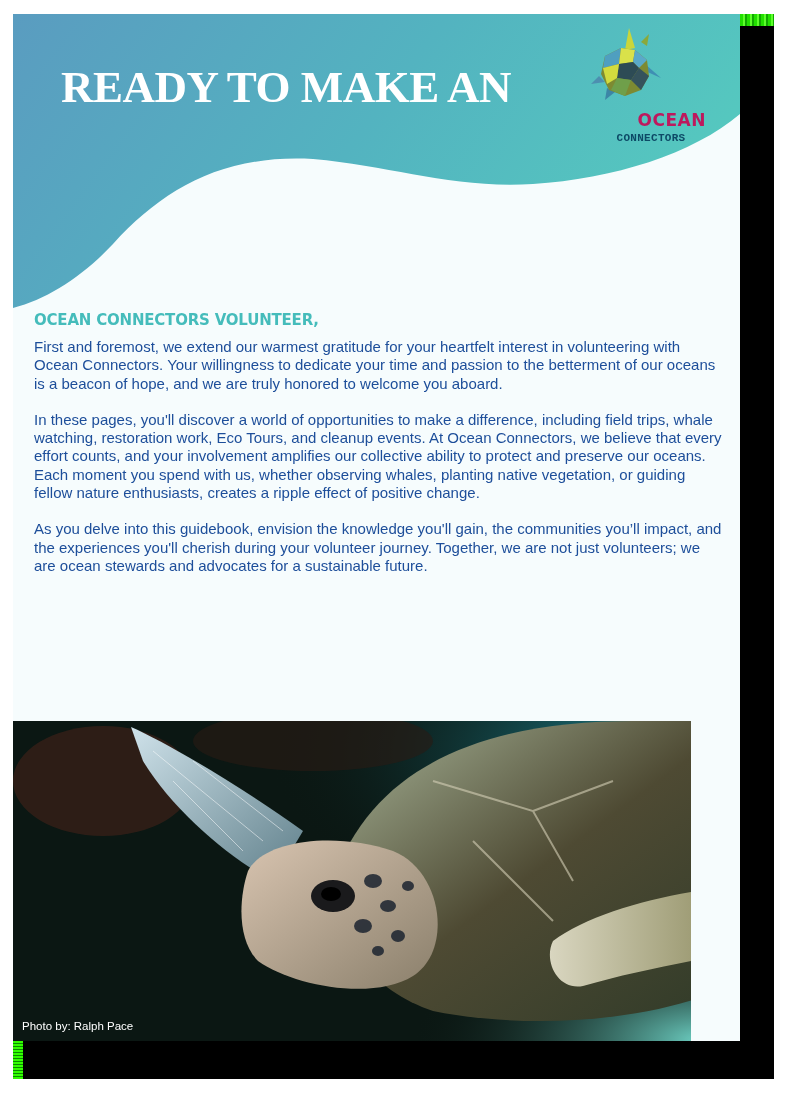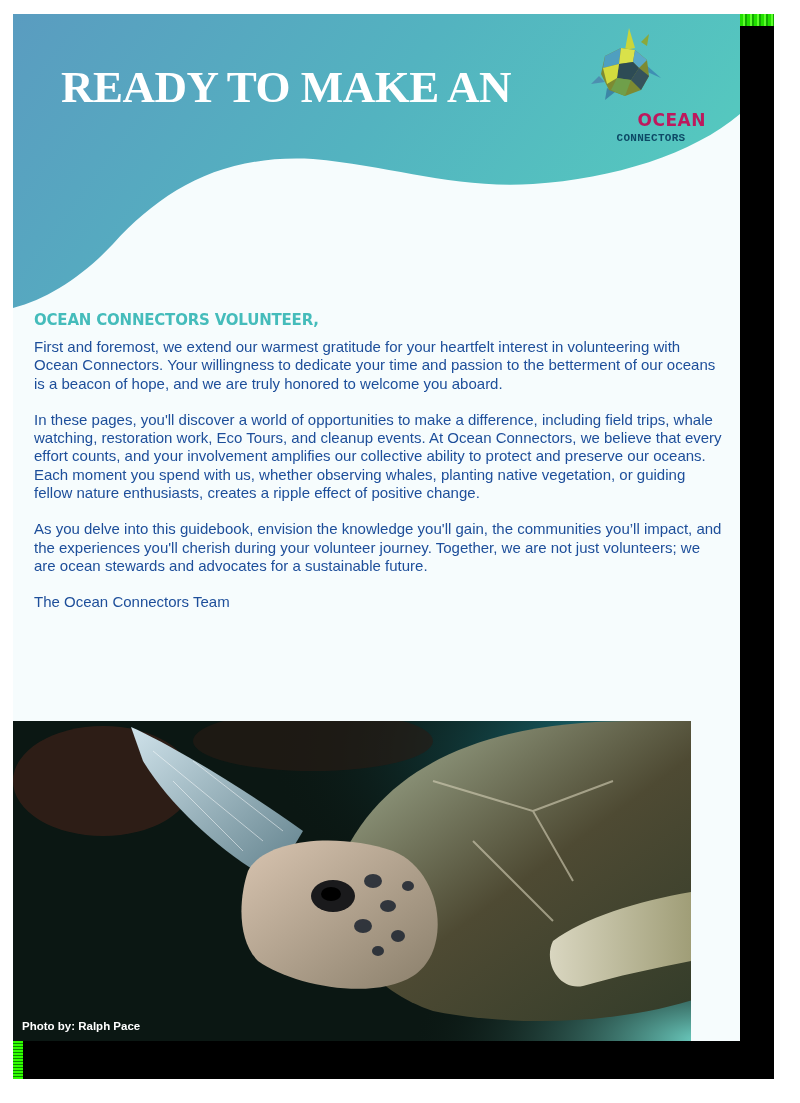--- a/index.html
+++ b/index.html
@@ -35,21 +35,21 @@
     position:absolute; left:5px; top:104px; width:110px; text-align:center;
     font-family:Liberation Mono, monospace; font-weight:bold; font-size:11px; line-height:12px;
     color:#0d4a66; letter-spacing:0.3px;
   }
   .content { position:absolute; left:21px; top:294px; width:690px; }
   .salutation {
     margin:0 0 6px 0; font-family:"DejaVu Sans", sans-serif; font-weight:bold; font-size:15px;
     line-height:24px; color:#45bcbb; letter-spacing:-0.2px;
   }
   .para { margin:0 0 18px 0; font-size:15px; line-height:18.3px; color:#1d4e9a; }
-  .photo { position:absolute; left:0; top:707px; width:678px; height:320px; overflow:hidden; background:#0b1713;font-weight:bold; }
+  .photo { position:absolute; left:0; top:707px; width:678px; height:320px; overflow:hidden; background:#0b1713; }
   .photo svg { position:absolute; left:0; top:0; }
   .credit {
     position:absolute; left:9px; top:298px; font-size:11.5px; color:#ffffff; line-height:14px;
   }
 </style>
 </head>
 <body>
 
 <div class="shadow-frame"></div>
 <div class="marker-top"></div>
@@ -91,21 +91,20 @@
       <div class="logo-word1">OCEAN</div>
       <div class="logo-word2">CONNECTORS</div>
     </div>
   </div>
 
   <div class="content">
     <h2 class="salutation">OCEAN CONNECTORS VOLUNTEER,</h2>
     <p class="para">First and foremost, we extend our warmest gratitude for your heartfelt interest in volunteering with Ocean Connectors. Your willingness to dedicate your time and passion to the betterment of our oceans is a beacon of hope, and we are truly honored to welcome you aboard.</p>
     <p class="para">In these pages, you'll discover a world of opportunities to make a difference, including field trips, whale watching, restoration work, Eco Tours, and cleanup events. At Ocean Connectors, we believe that every effort counts, and your involvement amplifies our collective ability to protect and preserve our oceans. Each moment you spend with us, whether observing whales, planting native vegetation, or guiding fellow nature enthusiasts, creates a ripple effect of positive change.</p>
     <p class="para">As you delve into this guidebook, envision the knowledge you'll gain, the communities you’ll impact, and the experiences you'll cherish during your volunteer journey. Together, we are not just volunteers; we are ocean stewards and advocates for a sustainable future.</p>
-    <p class="para">The Ocean Connectors Team</p>
   </div>
 
   <div class="photo">
     <svg width="727" height="320" viewBox="0 0 727 320">
       <defs>
         <radialGradient id="water" cx="0.95" cy="0.1" r="0.6">
           <stop offset="0" stop-color="#23a7b8"></stop>
           <stop offset="1" stop-color="#0b1713" stop-opacity="0"></stop>
         </radialGradient>
         <radialGradient id="waterBR" cx="0.95" cy="1" r="0.4">

